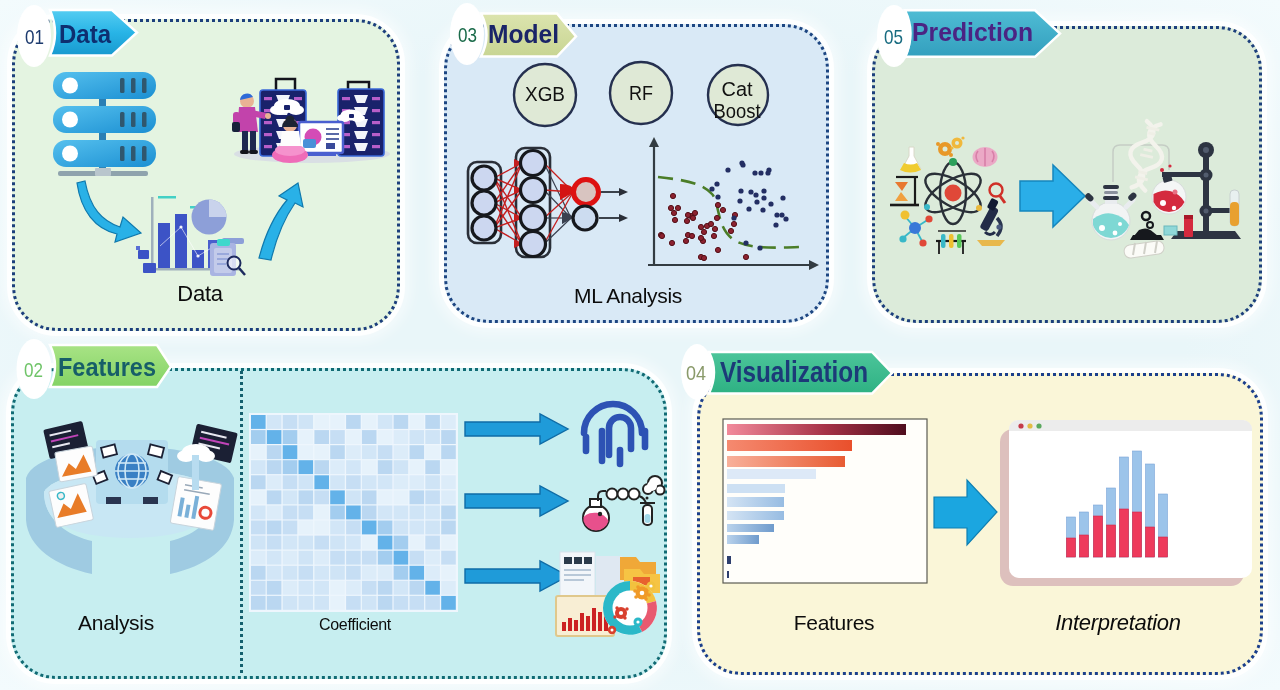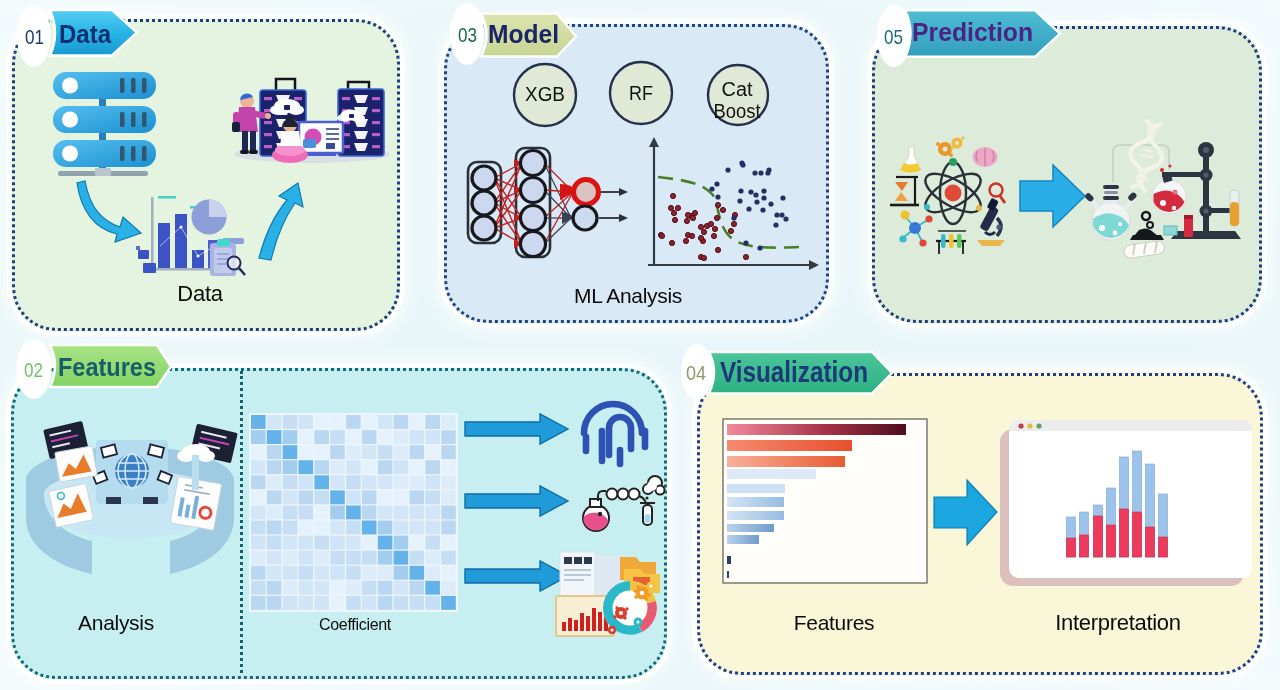--- a/index.html
+++ b/index.html
@@ -855,14 +855,14 @@
   <text x="686" y="379.5" font-size="21" fill="#8a9a6a" font-weight="normal" textLength="20" lengthAdjust="spacingAndGlyphs">04</text>
   <text x="720" y="382" font-size="29" fill="#1c3a78" textLength="148" lengthAdjust="spacingAndGlyphs">Visualization</text>
 </g>
 </svg>
 
   <div class="lbl" style="left:120px;top:283px;width:160px;font-size:22px;">Data</div>
   <div class="lbl" style="left:548px;top:285px;width:160px;font-size:21px;">ML Analysis</div>
   <div class="lbl" style="left:36px;top:612px;width:160px;font-size:21px;">Analysis</div>
   <div class="lbl" style="left:275px;top:617px;width:160px;font-size:16px;">Coefficient</div>
   <div class="lbl" style="left:754px;top:612px;width:160px;font-size:21px;">Features</div>
-  <div class="lbl" style="left:1038px;top:612px;width:160px;font-size:22px;">Interpretation</div>
+  <div class="lbl" style="left:1038px;top:612px;width:160px;font-size:22px;font-style:italic;">Interpretation</div>
 </div>
 
 </body></html>

